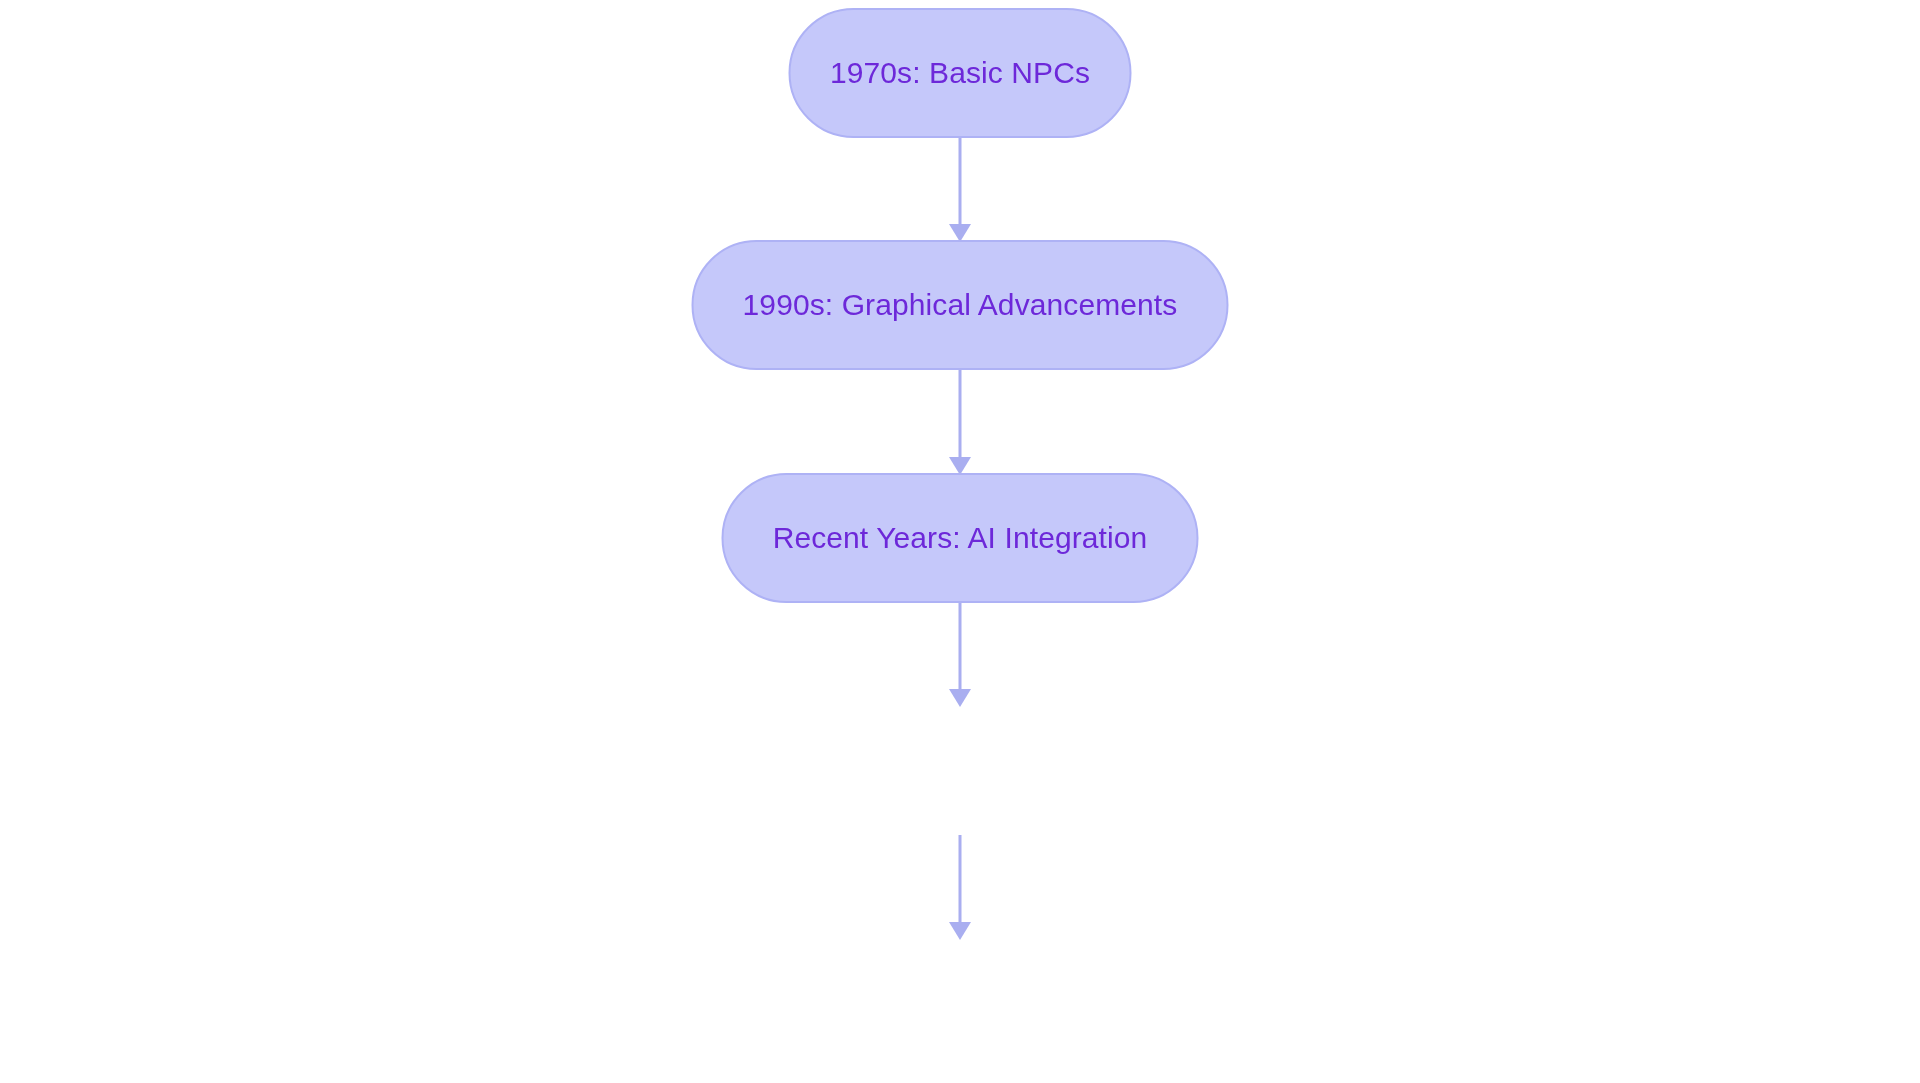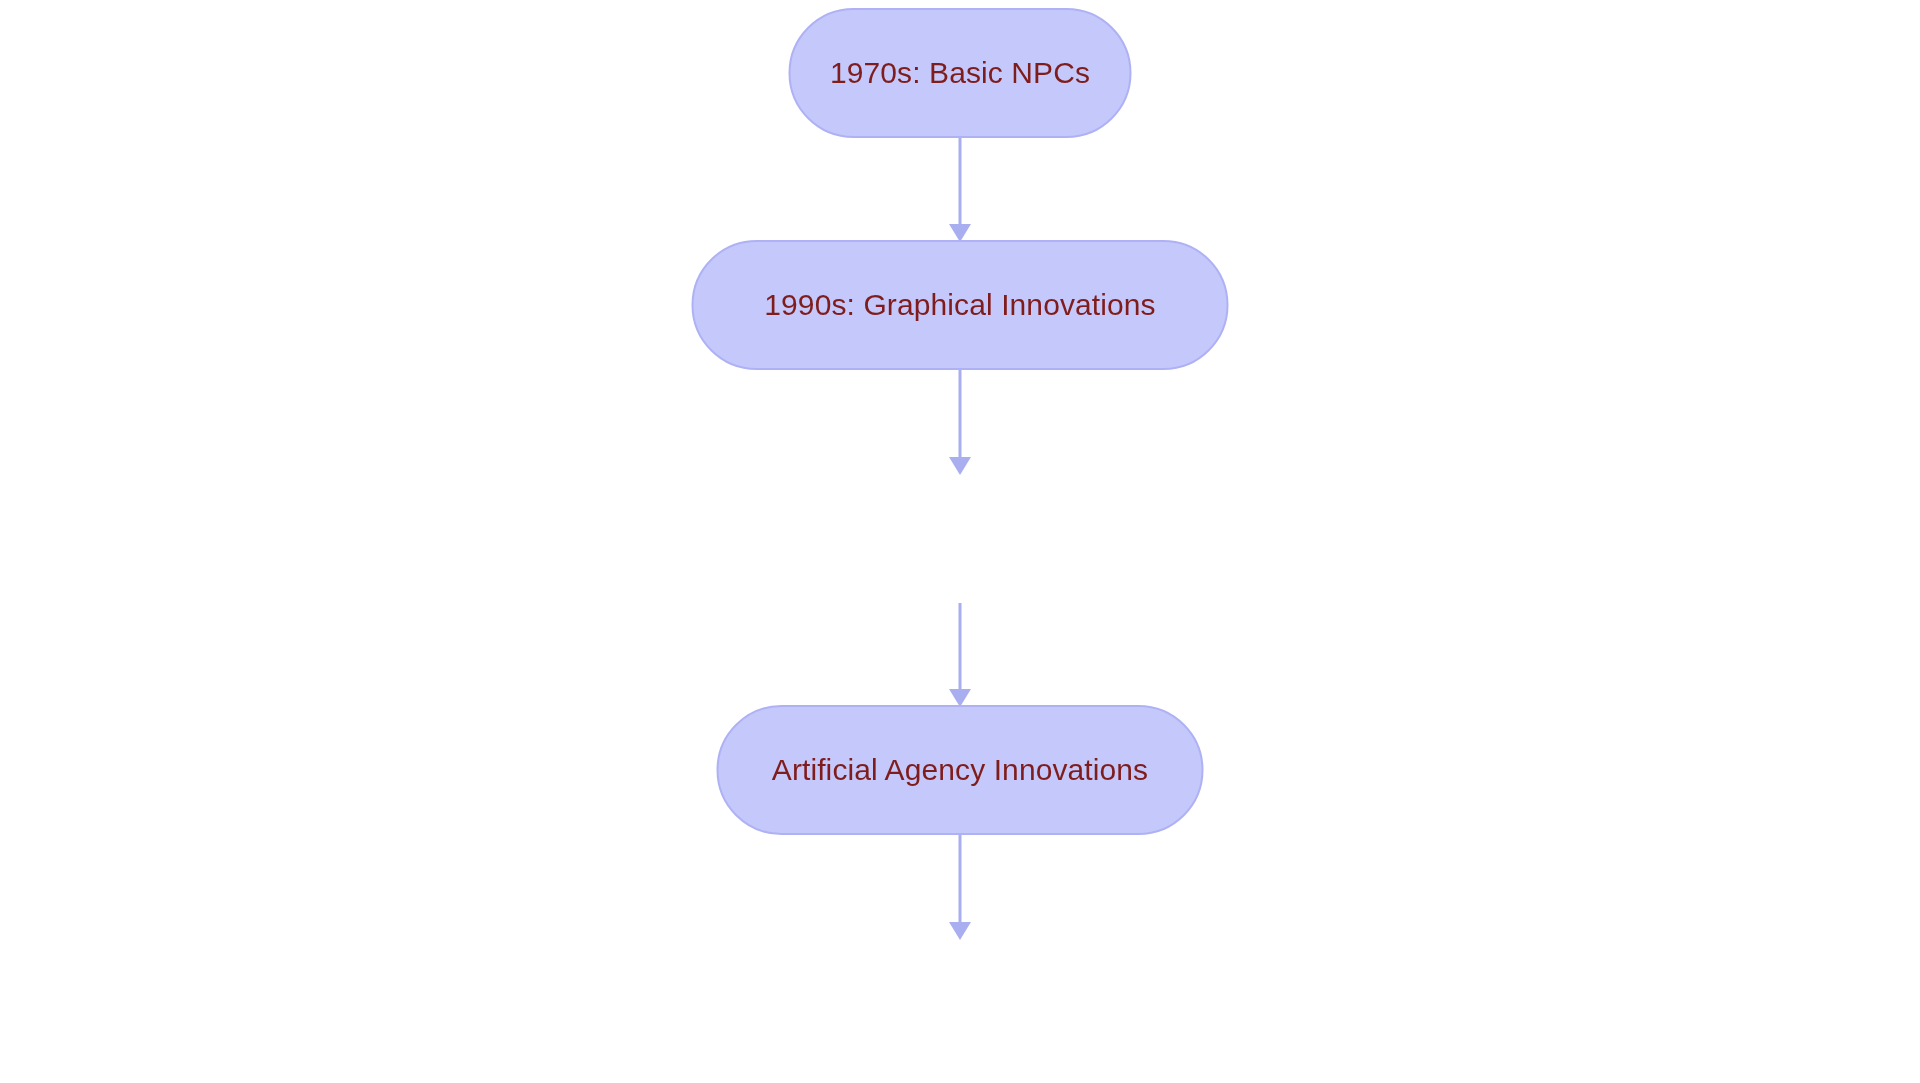--- a/index.html
+++ b/index.html
@@ -33,21 +33,21 @@
     background: #c5c8fa;
     border: 2px solid #aeb2f5;
     border-radius: 65px;
     transform: translateX(-50%);
     left: 960px;
   }
 
   .flow-node-label {
     font-size: 30px;
     font-weight: 400;
-    color: #7f1d1d;
+    color: #6d28d9;
     letter-spacing: 0.1px;
     white-space: nowrap;
     line-height: 1;
     user-select: none;
   }
 
   
   #node-0 { top: 8px;    width: 343px; }
   #node-1 { top: 240px;  width: 537px; }
   #node-2 { top: 473px;  width: 477px; }
@@ -100,37 +100,37 @@
   <div class="flow-node" id="node-0">
     <span class="flow-node-label">1970s: Basic NPCs</span>
   </div>
 
   <div class="flow-edge" id="edge-0">
     <div class="edge-line"></div>
     <div class="edge-arrowhead"></div>
   </div>
 
   <div class="flow-node" id="node-1">
-    <span class="flow-node-label">1990s: Graphical Innovations</span>
+    <span class="flow-node-label">1990s: Graphical Advancements</span>
   </div>
 
   <div class="flow-edge" id="edge-1">
     <div class="edge-line"></div>
     <div class="edge-arrowhead"></div>
   </div>
 
+  <div class="flow-node" id="node-2">
+    <span class="flow-node-label">Recent Years: AI Integration</span>
+  </div>
 
   <div class="flow-edge" id="edge-2">
     <div class="edge-line"></div>
     <div class="edge-arrowhead"></div>
   </div>
 
-  <div class="flow-node" id="node-3">
-    <span class="flow-node-label">Artificial Agency Innovations</span>
-  </div>
 
   <div class="flow-edge" id="edge-3">
     <div class="edge-line"></div>
     <div class="edge-arrowhead"></div>
   </div>
 
 
 </div>
 
 </body></html>

